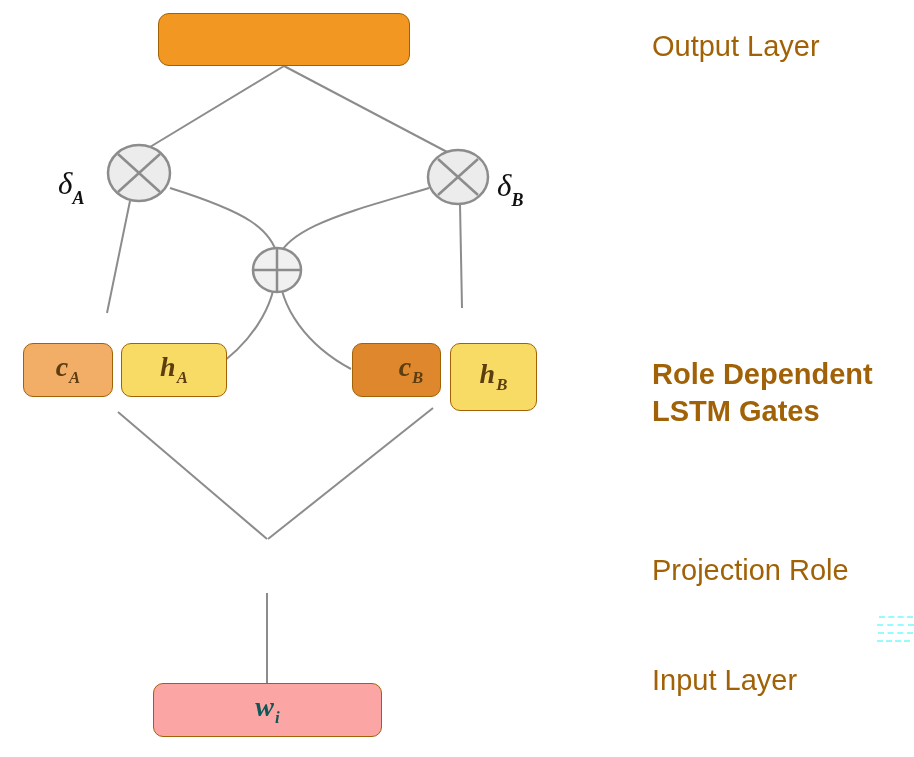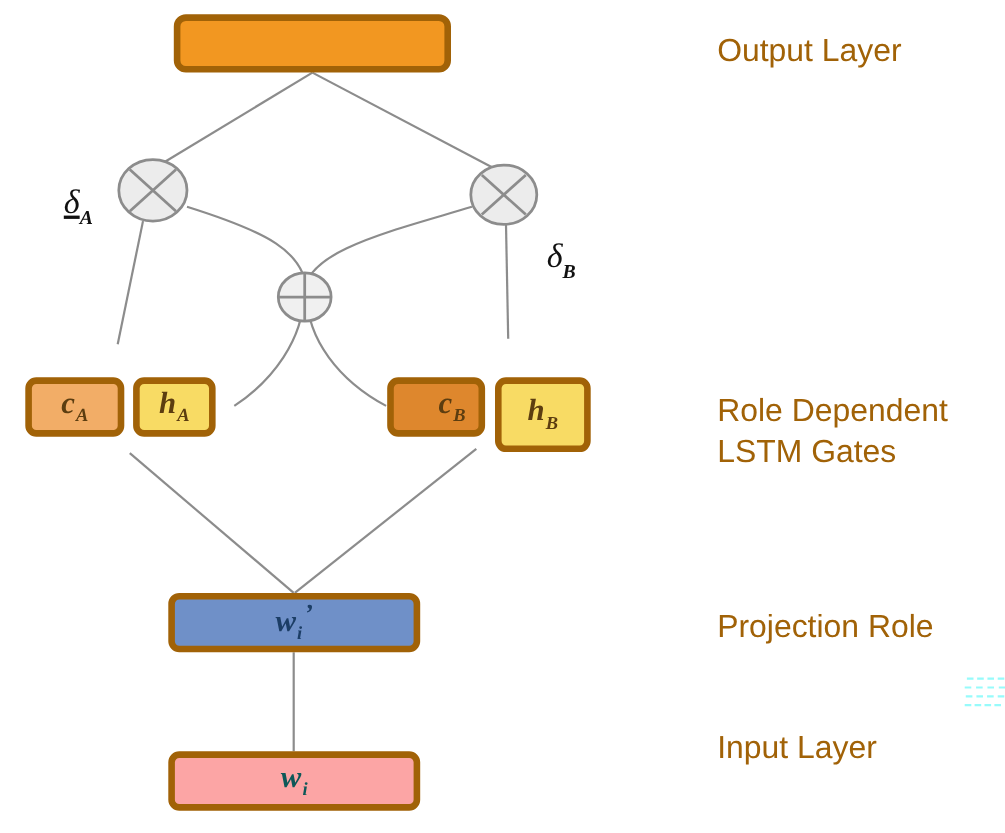--- a/index.html
+++ b/index.html
@@ -12,29 +12,29 @@
     overflow: hidden;
   }
   #wires {
     position: absolute;
     left: 0; top: 0;
     width: 914px; height: 757px;
   }
   .box {
     position: absolute;
     box-sizing: border-box;
-    border: 6px solid #a16207;
+    border: 1px solid #a16207;
     border-radius: 10px;
     display: flex;
     align-items: center;
     justify-content: center;
   }
   .box-output     { left: 158px; top: 13px;  width: 252px; height: 53px; background: #F29721; border-radius: 11px; }
   .box-ca         { left: 23px;  top: 343px; width: 90px;  height: 54px; background: #F2AD67; }
-  .box-ha         { left: 121px; top: 343px; width: 75px;  height: 54px; background: #F8DB64; }
+  .box-ha         { left: 121px; top: 343px; width: 106px;  height: 54px; background: #F8DB64; }
   .box-cb         { left: 352px; top: 343px; width: 89px;  height: 54px; background: #DE872D; padding-left: 29px; }
   .box-hb         { left: 450px; top: 343px; width: 87px;  height: 68px; background: #F8DB64; }
   .box-projection { left: 153px; top: 539px; width: 229px; height: 54px; background: #6F90C8; }
   .box-input      { left: 153px; top: 683px; width: 229px; height: 54px; background: #fca5a5; }
 
   .math {
     font-family: "Liberation Serif", serif;
     font-style: italic;
     font-weight: bold;
     font-size: 28px;
@@ -62,34 +62,34 @@
     font-size: 31px;
     font-weight: normal;
     color: #111111;
     line-height: 1;
   }
   .delta-label .sub {
     font-size: 0.58em;
     vertical-align: -0.55em;
     font-weight: bold;
   }
-  #delta-a { left: 58px;  top: 168px; text-decoration: underline; }
-  #delta-b { left: 497px; top: 170px; margin-top: 47px; }
+  #delta-a { left: 58px;  top: 168px; }
+  #delta-b { left: 497px; top: 170px; }
 
   .side-label {
     position: absolute;
     left: 652px;
     font-size: 29px;
     line-height: 37px;
     color: #a16207;
     white-space: nowrap;
   }
   #lbl-output     { top: 28px; }
   #lbl-gates      { top: 176px; }
-  #lbl-lstm       { top: 356px; }
+  #lbl-lstm       { top: 356px; font-weight: bold; }
   #lbl-projection { top: 552px; }
   #lbl-input      { top: 662px; }
 
   #artifact {
     position: absolute;
     left: 877px; top: 616px;
     width: 37px; height: 34px;
   }
   #artifact div {
     height: 0;
@@ -149,23 +149,20 @@
   <div class="box box-ha">
     <span class="math"><span>h</span><span class="sub">A</span></span>
   </div>
   <div class="box box-cb">
     <span class="math"><span>c</span><span class="sub">B</span></span>
   </div>
   <div class="box box-hb">
     <span class="math"><span>h</span><span class="sub">B</span></span>
   </div>
 
-  <div class="box box-projection">
-    <span class="math"><span>w</span><span class="sub">i</span><span class="prime">’</span></span>
-  </div>
   <div class="box box-input">
     <span class="math"><span>w</span><span class="sub">i</span></span>
   </div>
 
   <div class="delta-label" id="delta-a"><span>δ</span><span class="sub">A</span></div>
   <div class="delta-label" id="delta-b"><span>δ</span><span class="sub">B</span></div>
 
   <div class="side-label" id="lbl-output">Output Layer</div>
   <div class="side-label" id="lbl-lstm">
     <div>Role Dependent</div>

